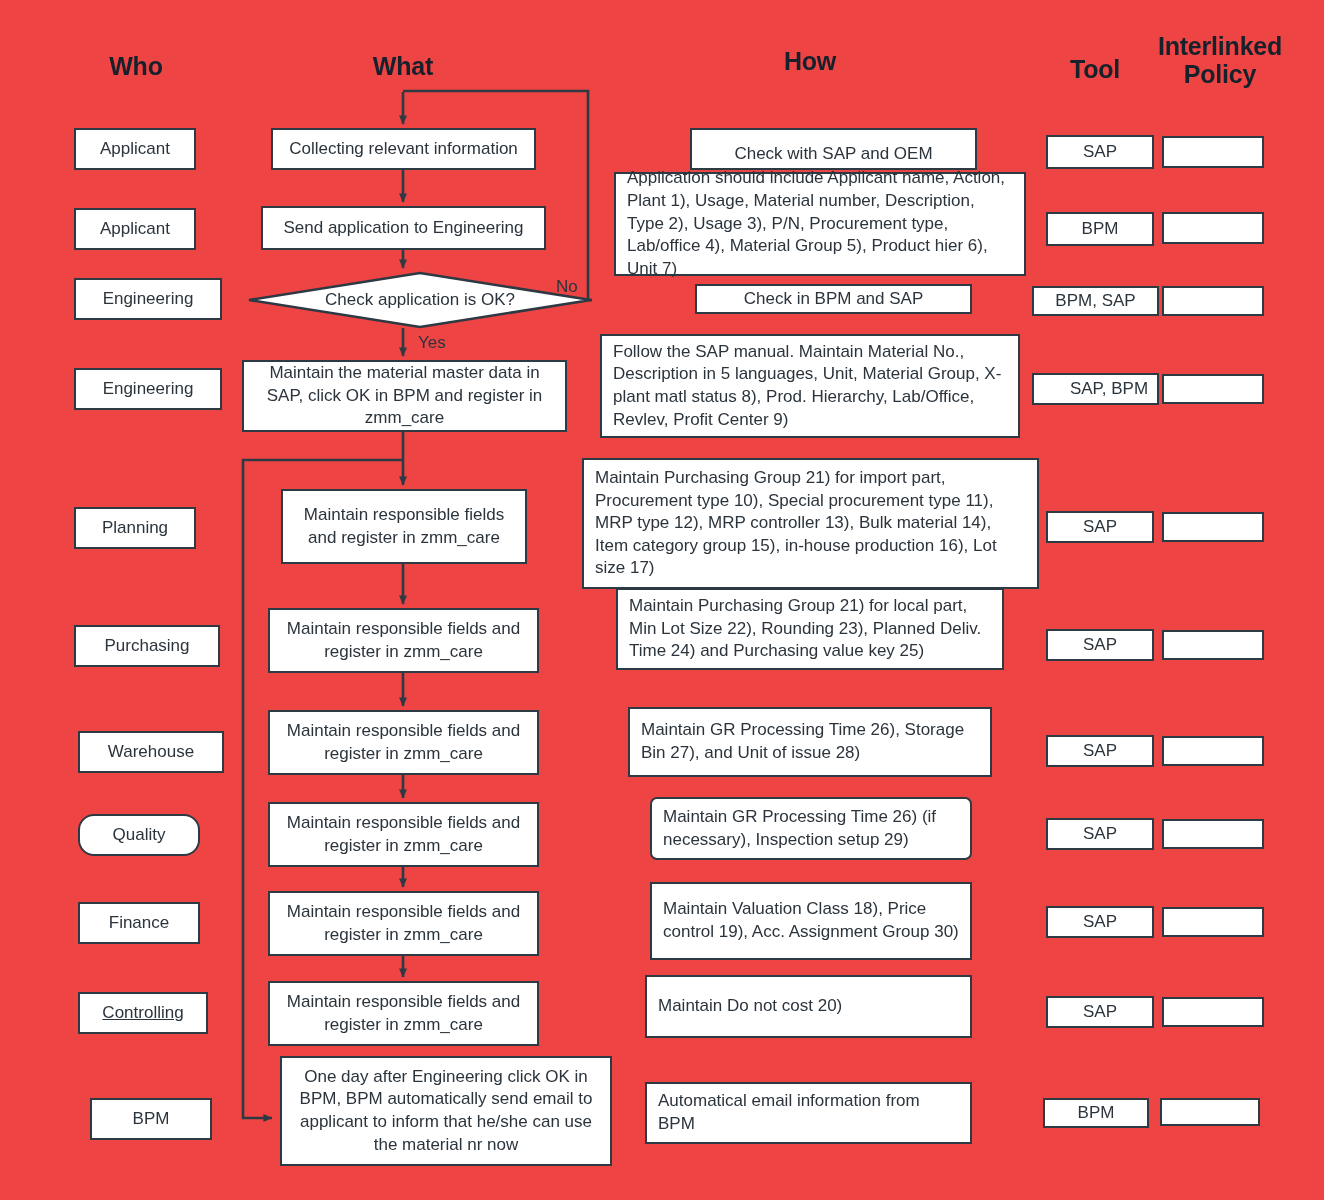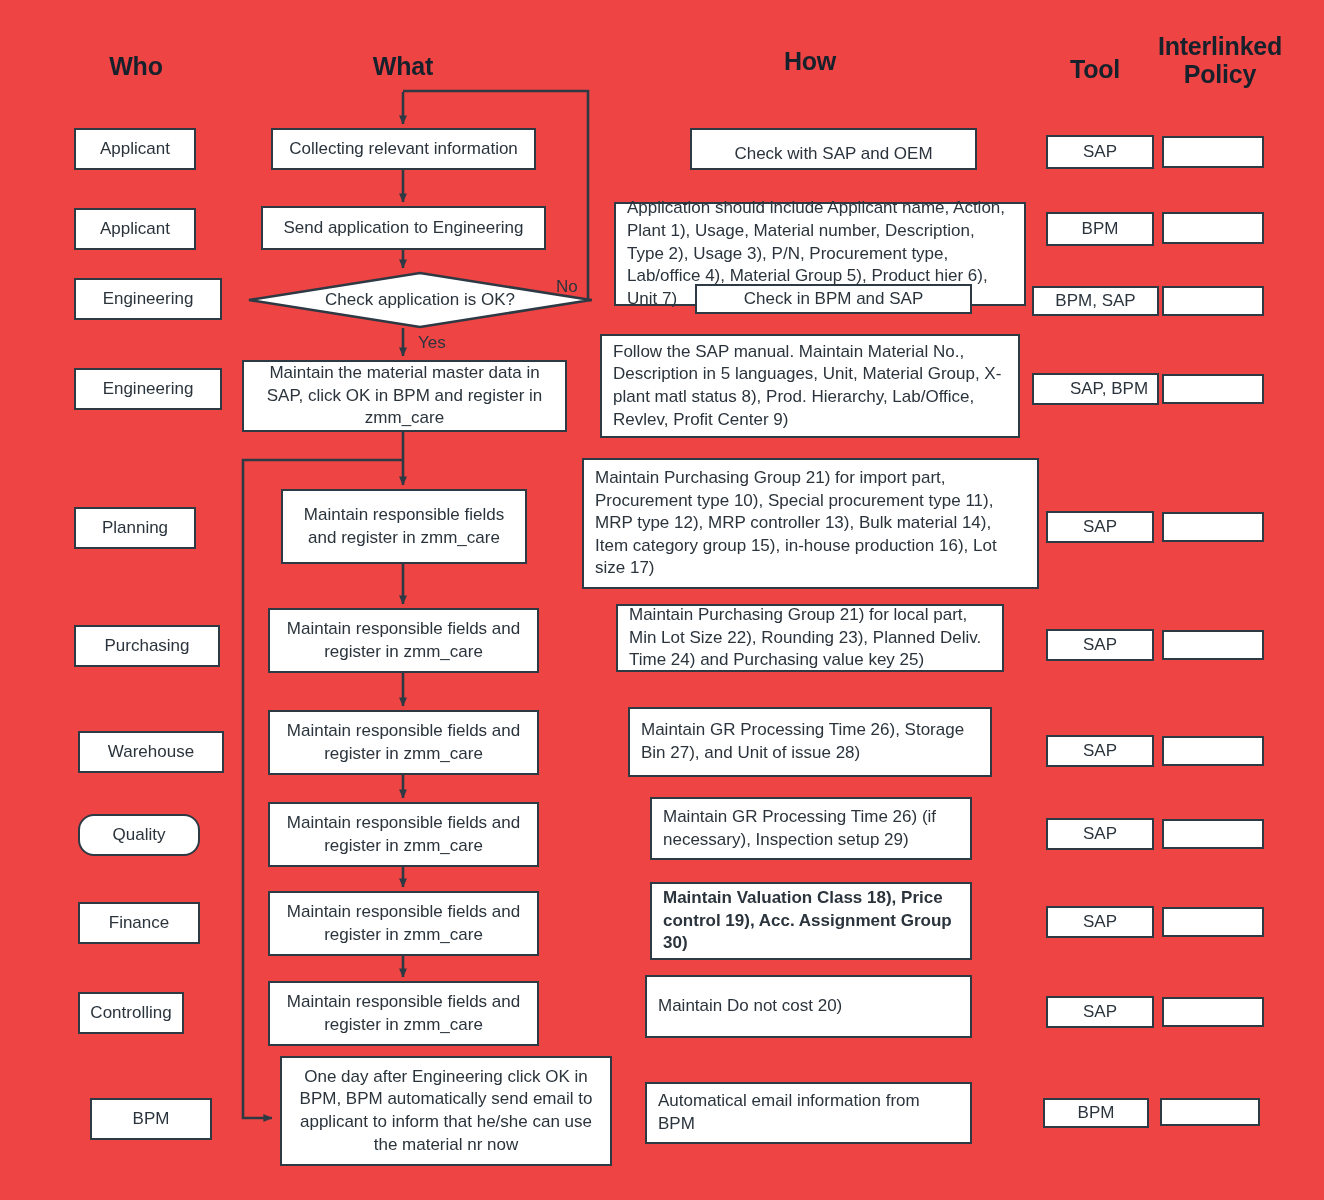--- a/index.html
+++ b/index.html
@@ -142,21 +142,21 @@
     </div>
   <div class="node" style="left:78px; top:731px; width:146px; height:42px;">
       <span>Warehouse</span>
     </div>
   <div class="node" style="left:78px; top:814px; width:122px; height:42px;border-radius:16px;">
       <span>Quality</span>
     </div>
   <div class="node" style="left:78px; top:902px; width:122px; height:42px;">
       <span>Finance</span>
     </div>
-  <div class="node" style="left:78px; top:992px; width:106px; height:42px;">
+  <div class="node" style="left:78px; top:992px; width:130px; height:42px;text-decoration:underline;">
       <span>Controlling</span>
     </div>
   <div class="node" style="left:90px; top:1098px; width:122px; height:42px;">
       <span>BPM</span>
     </div>
 
   <div class="node" style="left:271px; top:128px; width:265px; height:42px;">
       <span>Collecting relevant information</span>
     </div>
   <div class="node" style="left:261px; top:206px; width:285px; height:44px;">
@@ -194,42 +194,42 @@
   <div class="node" style="left:280px; top:1056px; width:332px; height:110px;">
       <span>One day after Engineering click OK in BPM, BPM automatically send email to applicant to inform that he/she can use the material nr now</span>
     </div>
 
   <div class="edge-label" style="left:556px; top:277px;">No</div>
   <div class="edge-label" style="left:418px; top:333px;">Yes</div>
 
   <div class="node" style="left:690px; top:128px; width:287px; height:42px;align-items:flex-end;">
       <span>Check with SAP and OEM</span>
     </div>
-  <div class="node left-text" style="left:614px; top:172px; width:412px; height:104px;margin-top:30px;">
+  <div class="node left-text" style="left:614px; top:172px; width:412px; height:104px;">
       <span>Application should include Applicant name, Action, Plant 1), Usage, Material number, Description, Type 2), Usage 3), P/N, Procurement type, Lab/office 4), Material Group 5), Product hier 6), Unit 7)</span>
     </div>
   <div class="node" style="left:695px; top:284px; width:277px; height:30px;">
       <span>Check in BPM and SAP</span>
     </div>
   <div class="node left-text" style="left:600px; top:334px; width:420px; height:104px;">
       <span>Follow the SAP manual. Maintain Material No., Description in 5 languages, Unit, Material Group, X-plant matl status 8), Prod. Hierarchy, Lab/Office, Revlev, Profit Center 9)</span>
     </div>
   <div class="node left-text" style="left:582px; top:458px; width:457px; height:131px;">
       <span>Maintain Purchasing Group 21) for import part, Procurement type 10), Special procurement type 11), MRP type 12), MRP controller 13), Bulk material 14), Item category group 15), in-house production 16), Lot size 17)</span>
     </div>
-  <div class="node left-text" style="left:616px; top:604px; width:388px; height:68px;">
+  <div class="node left-text" style="left:616px; top:588px; width:388px; height:82px;">
       <span>Maintain Purchasing Group 21) for local part, Min Lot Size 22), Rounding 23), Planned Deliv. Time 24) and Purchasing value key 25)</span>
     </div>
   <div class="node left-text" style="left:628px; top:707px; width:364px; height:70px;">
       <span>Maintain GR Processing Time 26), Storage Bin 27), and Unit of issue 28)</span>
     </div>
-  <div class="node left-text" style="left:650px; top:797px; width:322px; height:63px;">
+  <div class="node left-text" style="left:650px; top:797px; width:322px; height:63px;border-radius:7px;">
       <span>Maintain GR Processing Time 26) (if necessary), Inspection setup 29)</span>
     </div>
-  <div class="node left-text" style="left:650px; top:882px; width:322px; height:78px;font-weight:bold;">
+  <div class="node left-text" style="left:650px; top:882px; width:322px; height:78px;">
       <span>Maintain Valuation Class 18), Price control 19), Acc. Assignment Group 30)</span>
     </div>
   <div class="node left-text" style="left:645px; top:975px; width:327px; height:63px;">
       <span>Maintain Do not cost 20)</span>
     </div>
   <div class="node left-text" style="left:645px; top:1082px; width:327px; height:62px;">
       <span>Automatical email information from BPM</span>
     </div>
 
   <div class="node" style="left:1046px; top:135px; width:108px; height:34px;">

